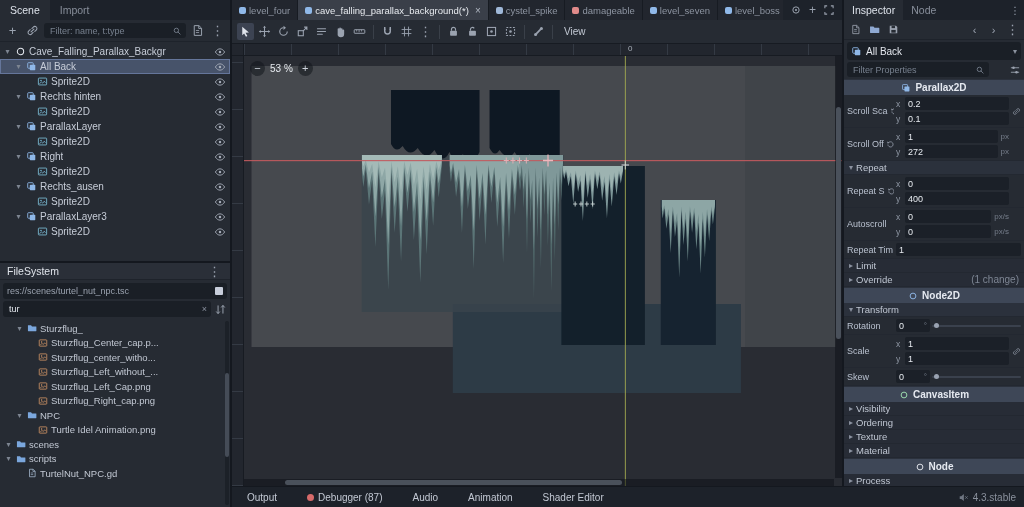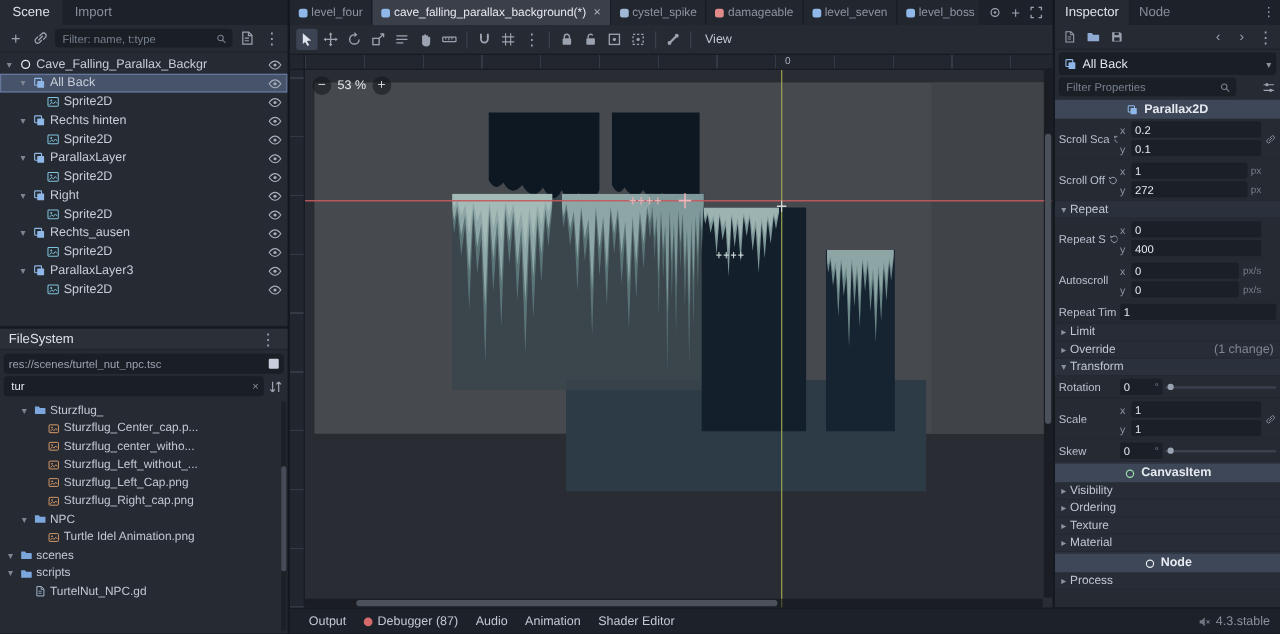--- a/index.html
+++ b/index.html
@@ -101,21 +101,21 @@
   .val-line{display:flex;align-items:center;gap:3px;}
   .axis{width:6px;flex:0 0 6px;color:#8d95a2;font-size:8.5px;}
   .field{flex:1;min-width:0;height:13px;background:#1b2028;border-radius:2px;display:flex;align-items:center;padding:0 3px;color:#e6eaef;font-size:9px;}
   .suffix{flex:0 0 auto;color:#767e8b;font-size:8px;}
   .link-col{flex:0 0 10px;display:flex;align-items:center;justify-content:center;color:#8f97a4;}
   .link-col .ic{width:9px;height:9px;}
   .slider-track{flex:1;height:2px;background:#3a414d;border-radius:1px;position:relative;}
   .slider-dot{position:absolute;left:2px;top:-2px;width:5px;height:5px;border-radius:50%;background:#9aa3b2;}
   .f-small{flex:0 0 34px;}
   
-  .bottom-bar{height:21px;flex:0 0 21px;background:#1d222a;display:flex;align-items:center;gap:0;padding:0 8px;border-top:1px solid #14181f;justify-content:center;}
+  .bottom-bar{height:21px;flex:0 0 21px;background:#1d222a;display:flex;align-items:center;gap:16px;padding:0 8px;border-top:1px solid #14181f;justify-content:center;}
   .bb-item{padding:0 7px;height:100%;display:flex;align-items:center;gap:4px;font-size:10px;color:#c3c9d4;}
   .bb-dot{width:7px;height:7px;border-radius:50%;background:#d66a6a;}
   .bb-version{margin-left:auto;display:flex;align-items:center;gap:4px;color:#8a919d;font-size:10px;}
   .bb-version .ic{width:11px;height:11px;color:#6f7682;}
 </style>
 </head>
 <body>
 
 <svg width="0" height="0" style="position:absolute" aria-hidden="true">
 <defs>
@@ -872,20 +872,26 @@
               </div>
               <div class="grp closed">
                 <span style="font-size: 8px; color: rgb(139, 146, 160);">▸</span>
                 <span>Limit</span>
               </div>
               <div class="grp closed">
                 <span style="font-size: 8px; color: rgb(139, 146, 160);">▸</span>
                 <span>Override</span>
                 <span class="note">(1 change)</span>
               </div>
+              <div class="cat">
+                <svg class="ic " style="color: rgb(143, 184, 232);">
+                  <use href="#i-node"></use>
+                </svg>
+                <span>Node2D</span>
+              </div>
               <div class="grp">
                 <span style="font-size: 8px; color: rgb(139, 146, 160);">▾</span>
                 <span>Transform</span>
               </div>
               <div class="prop">
                 <div class="prop-label">
                   <span>Rotation</span>
                 </div>
                 <div class="field f-small">
                   <span>0</span>

